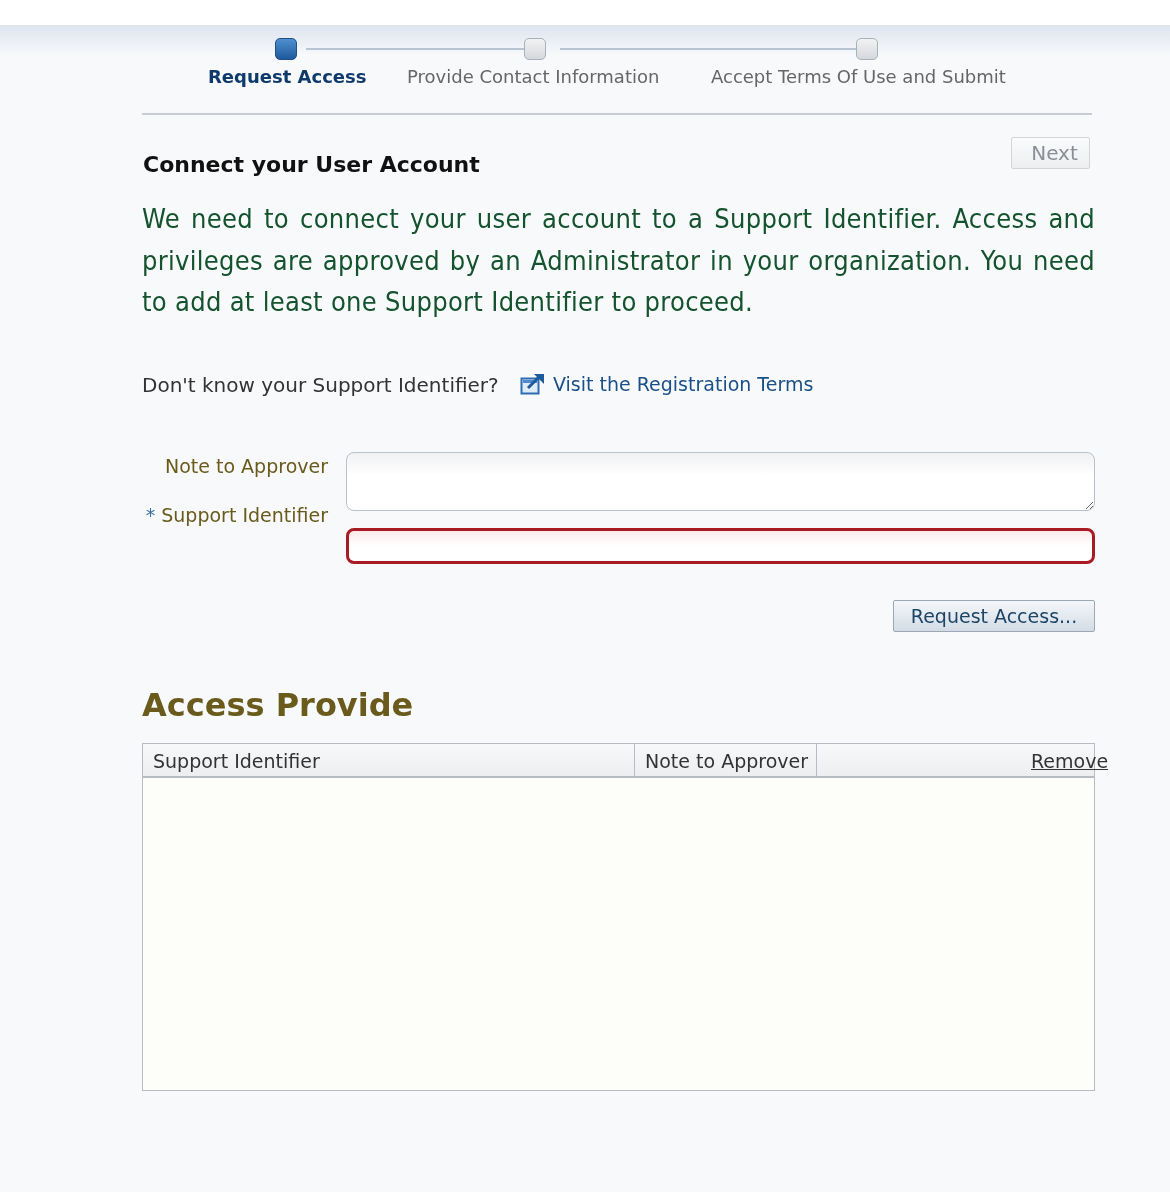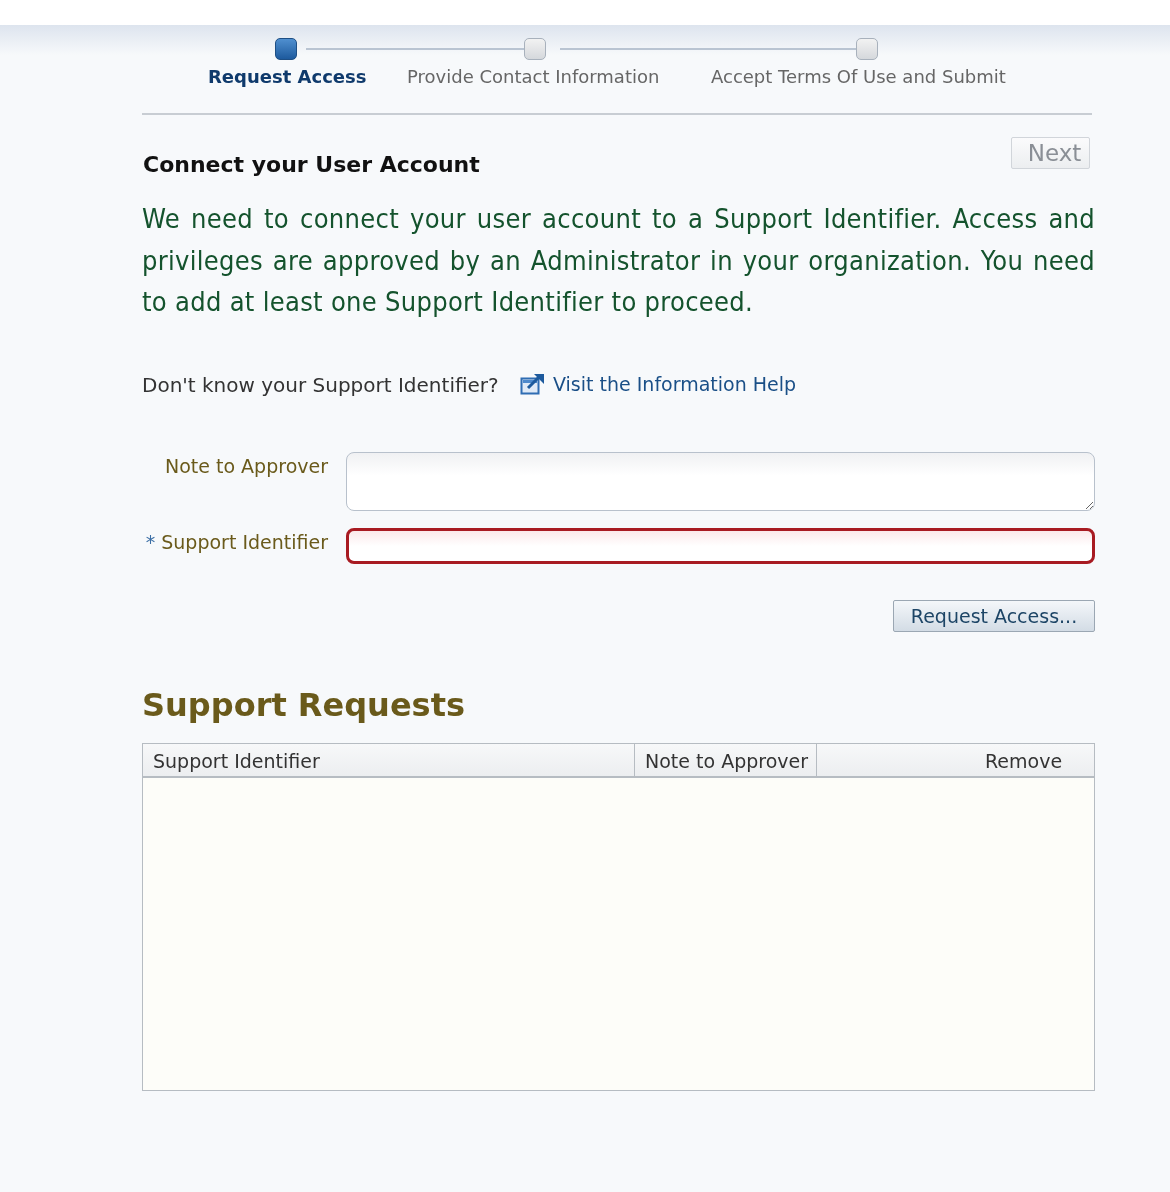--- a/index.html
+++ b/index.html
@@ -41,21 +41,21 @@
   .divider {
     position: absolute; left: 142px; top: 113px; width: 950px; height: 2px; background: #c8cdd3;
   }
   .section-title {
     position: absolute; left: 143px; top: 152px; font-size: 22px; font-weight: bold; color: #111;
   }
   .next-btn {
     position: absolute; left: 1011px; top: 137px; width: 79px; height: 32px;
     border: 1px solid #d1d5da; border-radius: 2px;
     background: linear-gradient(#fbfbfc, #eceef0);
-    color: #8a8f96; font-size: 23px; font-family: "DejaVu Sans", sans-serif;
+    color: #8a8f96; font-size: 20px; font-family: "DejaVu Sans", sans-serif;
     text-align: center; line-height: 30px; padding-left: 8px;
   }
   .intro {
     position: absolute; left: 142px; top: 198px; width: 953px;
     font-size: 27px; line-height: 41.5px; color: #14532d; text-align: justify;
     font-family: "DejaVu Sans Condensed", "DejaVu Sans", sans-serif;
     letter-spacing: 0.3px;
   }
   .help-row { position: absolute; left: 142px; top: 373px; font-size: 20px; color: #333; }
   .help-link {
@@ -139,32 +139,32 @@
 <span class="help-row">Don't know your Support Identifier?</span>
 <a class="help-link">
   <span class="ext-icon">
     <svg width="27" height="24" viewBox="0 0 27 24">
       <rect x="1.5" y="6.5" width="17" height="15" fill="#dfeaf7" stroke="#2f6db3" stroke-width="2"></rect>
       <rect x="3" y="8" width="14" height="3" fill="#4d89cc"></rect>
       <path d="M8 16 L20 4" stroke="#1d5a9d" stroke-width="3" fill="none"></path>
       <path d="M14 2 L24 2 L24 12 Z" fill="#1d5a9d"></path>
     </svg>
   </span>
-  <span>Visit the Information Help</span>
+  <span>Visit the Registration Terms</span>
 </a>
 
 <label class="field-label" style="left:138px;top:455px;">Note to Approver</label>
 <textarea class="note-input" style=""></textarea>
 
-<label class="field-label" style="left:138px;top:531px;"><span class="req-star">*</span> <span>Support Identifier</span></label>
+<label class="field-label" style="left:138px;top:504px;"><span class="req-star">*</span> <span>Support Identifier</span></label>
 <input class="sid-input" type="text" value="" style="">
 
 <button class="req-btn">Request Access...</button>
 
-<h2 class="ar-title">Support Requests</h2>
+<h2 class="ar-title">Access Provide</h2>
 
 <div class="table">
   <div class="thead">
     <div class="th" style="left:0;width:492px;">Support Identifier</div>
     <div class="th" style="left:492px;width:182px;">Note to Approver</div>
-    <div class="th" style="left:832px;width:96px;border-right:none;">Remove</div>
+    <div class="th" style="left:878px;width:96px;border-right:none;text-decoration:underline;">Remove</div>
   </div>
 </div>
 
 </body></html>

